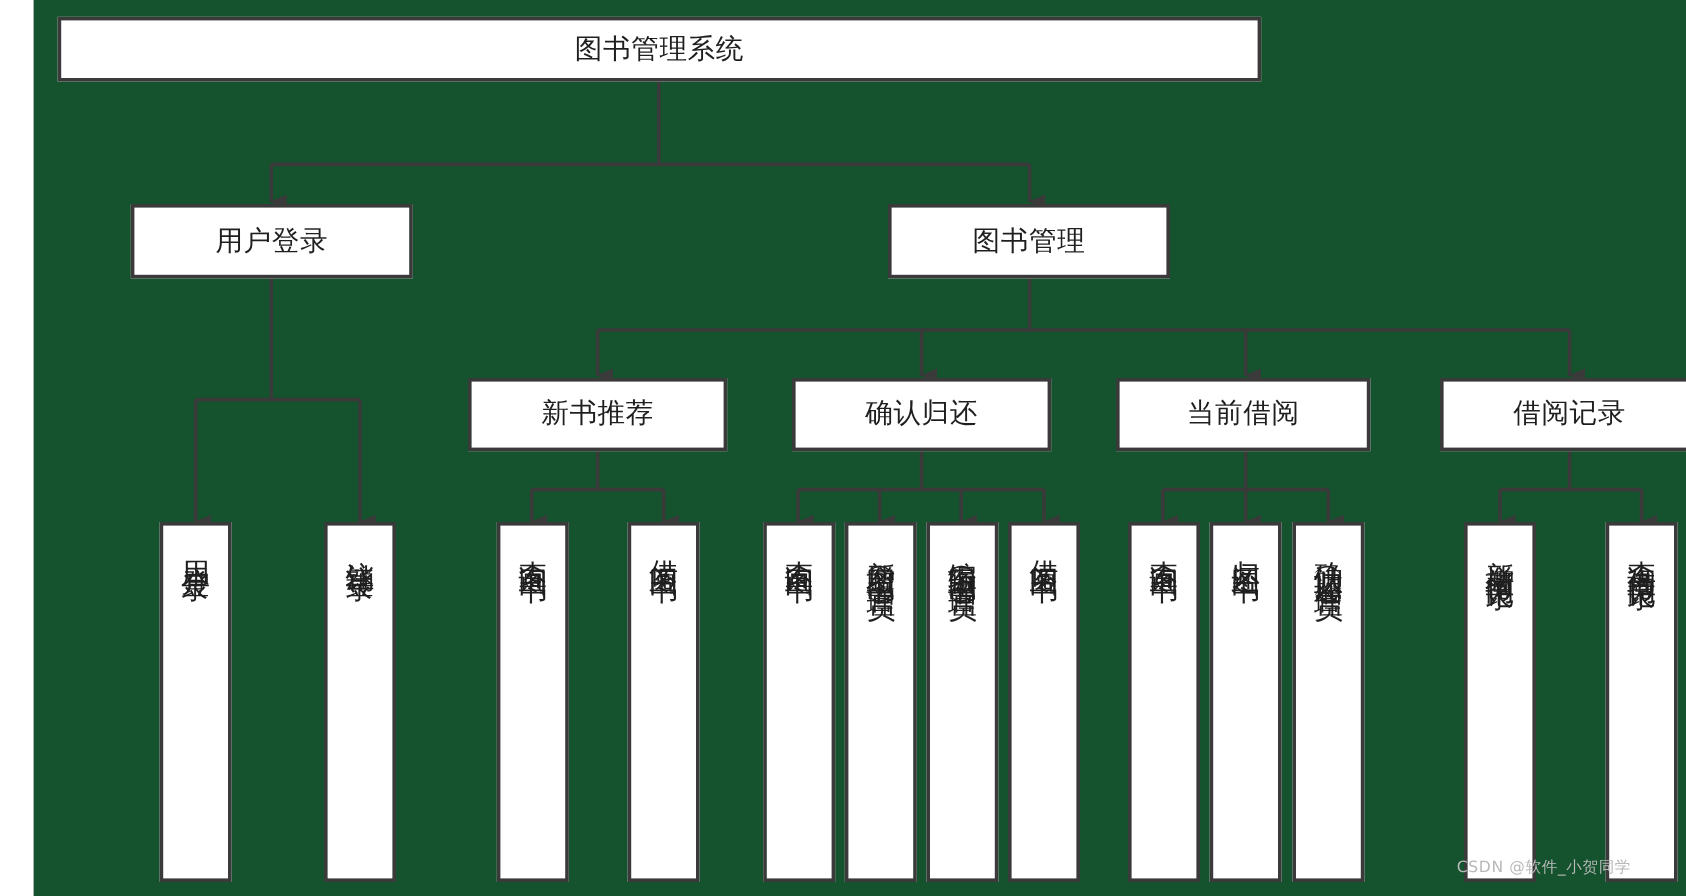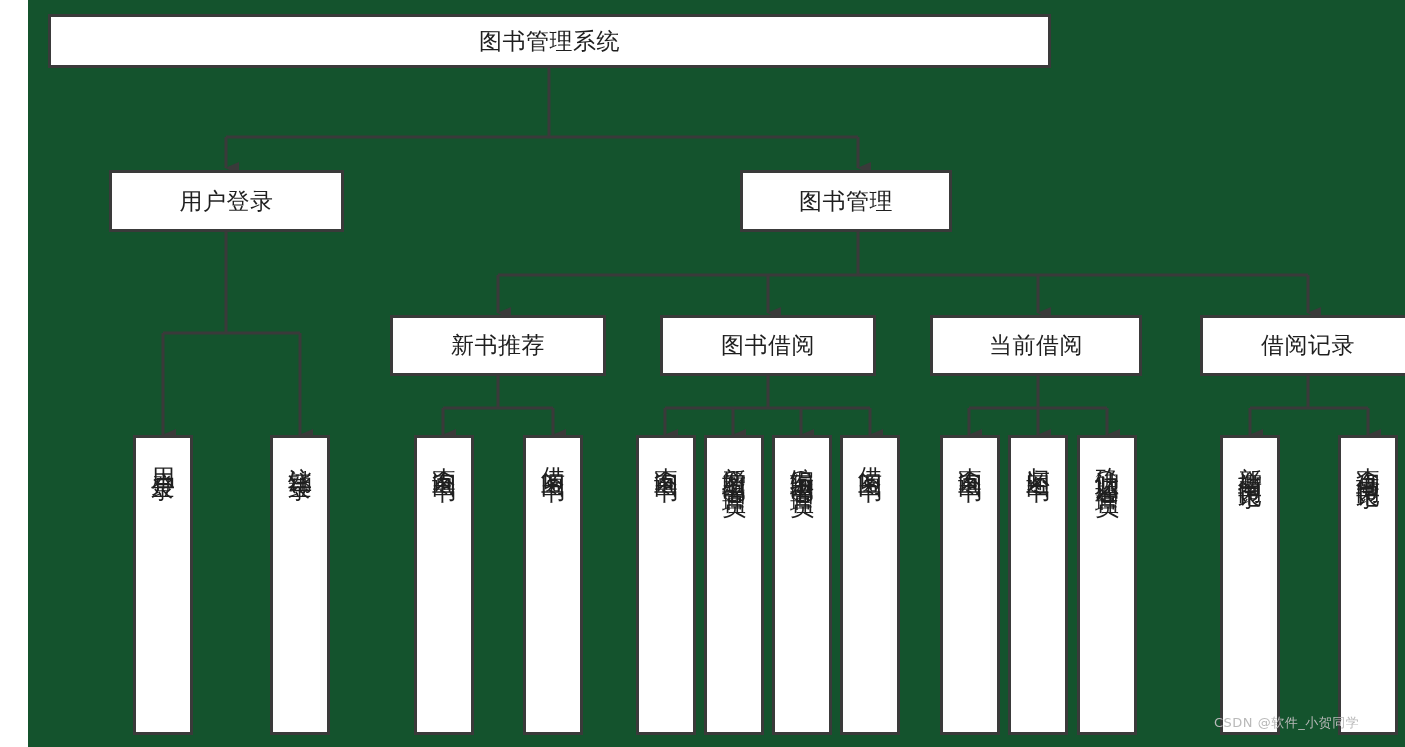--- a/index.html
+++ b/index.html
@@ -144,30 +144,30 @@
   </svg>
 
   <div class="node root horiz" style="left:20px; top:14px; width:1003px; height:54px;">
     <span class="label">图书管理系统</span>
   </div>
 
   <div class="node horiz" style="left:81px; top:170px; width:235px; height:62px;">
     <span class="label">用户登录</span>
   </div>
 
-  <div class="node horiz" style="left:712px; top:170px; width:212px; height:62px;">
+  <div class="node horiz" style="left:712px; top:170px; width:235px; height:62px;">
     <span class="label">图书管理</span>
   </div>
 
   <div class="node horiz" style="left:362px; top:315px; width:216px; height:61px;">
     <span class="label">新书推荐</span>
   </div>
 
   <div class="node horiz" style="left:632px; top:315px; width:216px; height:61px;">
-    <span class="label">图书借阅</span>
+    <span class="label">确认归还</span>
   </div>
 
   <div class="node horiz" style="left:902px; top:315px; width:212px; height:61px;">
     <span class="label">当前借阅</span>
   </div>
 
   <div class="node horiz" style="left:1172px; top:315px; width:216px; height:61px;text-align:center;">
     <span class="label">借阅记录</span>
   </div>
 

